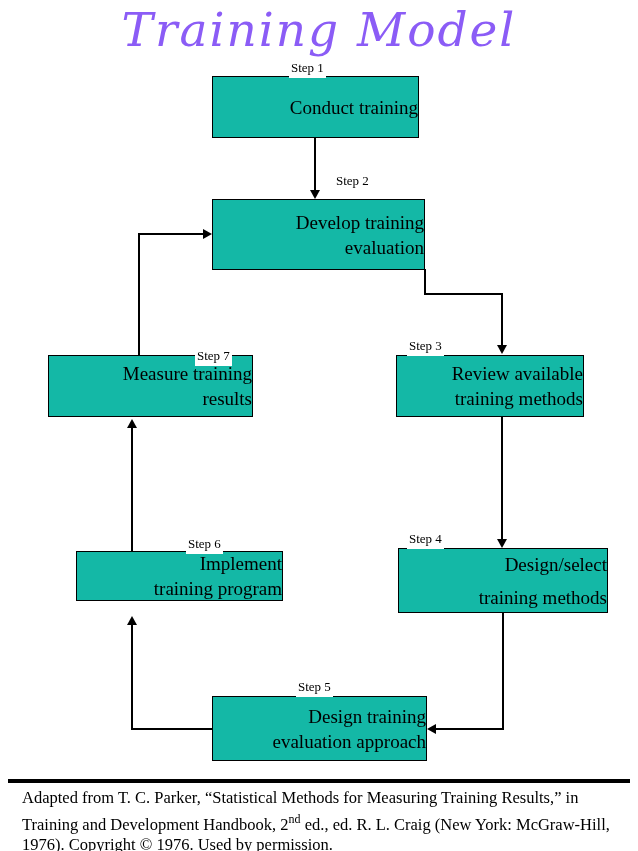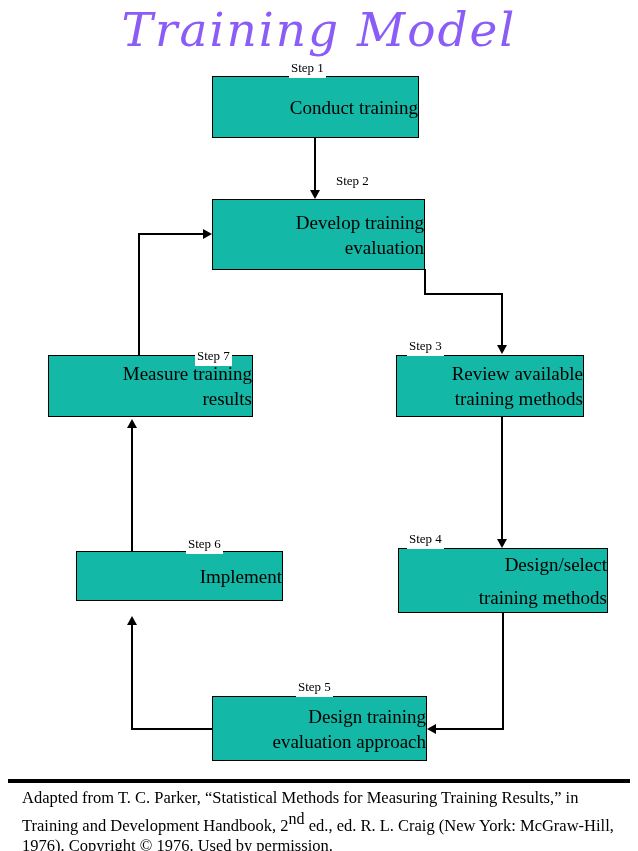--- a/index.html
+++ b/index.html
@@ -103,21 +103,21 @@
   }
   #footnote {
     position: absolute;
     left: 22px;
     top: 788px;
     width: 604px;
     font-size: 16.5px;
     line-height: 20.5px;
     text-align: left;
   }
-  #footnote sup { font-size: 16px; vertical-align: super; }
+  #footnote sup { font-size: 12px; vertical-align: super; }
 </style>
 </head>
 <body>
 
 <div id="diagram-title">Training Model</div>
 
 <div class="conn v" style="left:314px; top:138px; height:53px;"></div>
 <div class="arrow arrow-down" style="left:310px; top:190px;"></div>
 
 <div class="conn v" style="left:424px; top:269px; height:26px;"></div>
@@ -170,20 +170,21 @@
   <span class="line2">training methods</span>
 </div>
 
 <div class="node" style="left:212px; top:696px; width:215px; height:65px;">
   <span>Design training</span>
   <span class="line2">evaluation approach</span>
 </div>
 
 <div class="node" style="left:28px; top:551px; width:207px; height:50px;margin-left:48px;">
   <span>Implement</span>
+  <span class="line2">training program</span>
 </div>
 
 <div class="node" style="left:48px; top:355px; width:205px; height:62px;">
   <span>Measure training</span>
   <span class="line2">results</span>
 </div>
 
 <div id="footer-rule"></div>
 <div id="footnote"><span>Adapted from T. C. Parker, “Statistical Methods for Measuring Training Results,” in Training and Development Handbook, 2</span><sup>nd</sup><span> ed., ed. R. L. Craig (New York: McGraw-Hill, 1976).  Copyright © 1976. Used by permission.</span></div>
 

